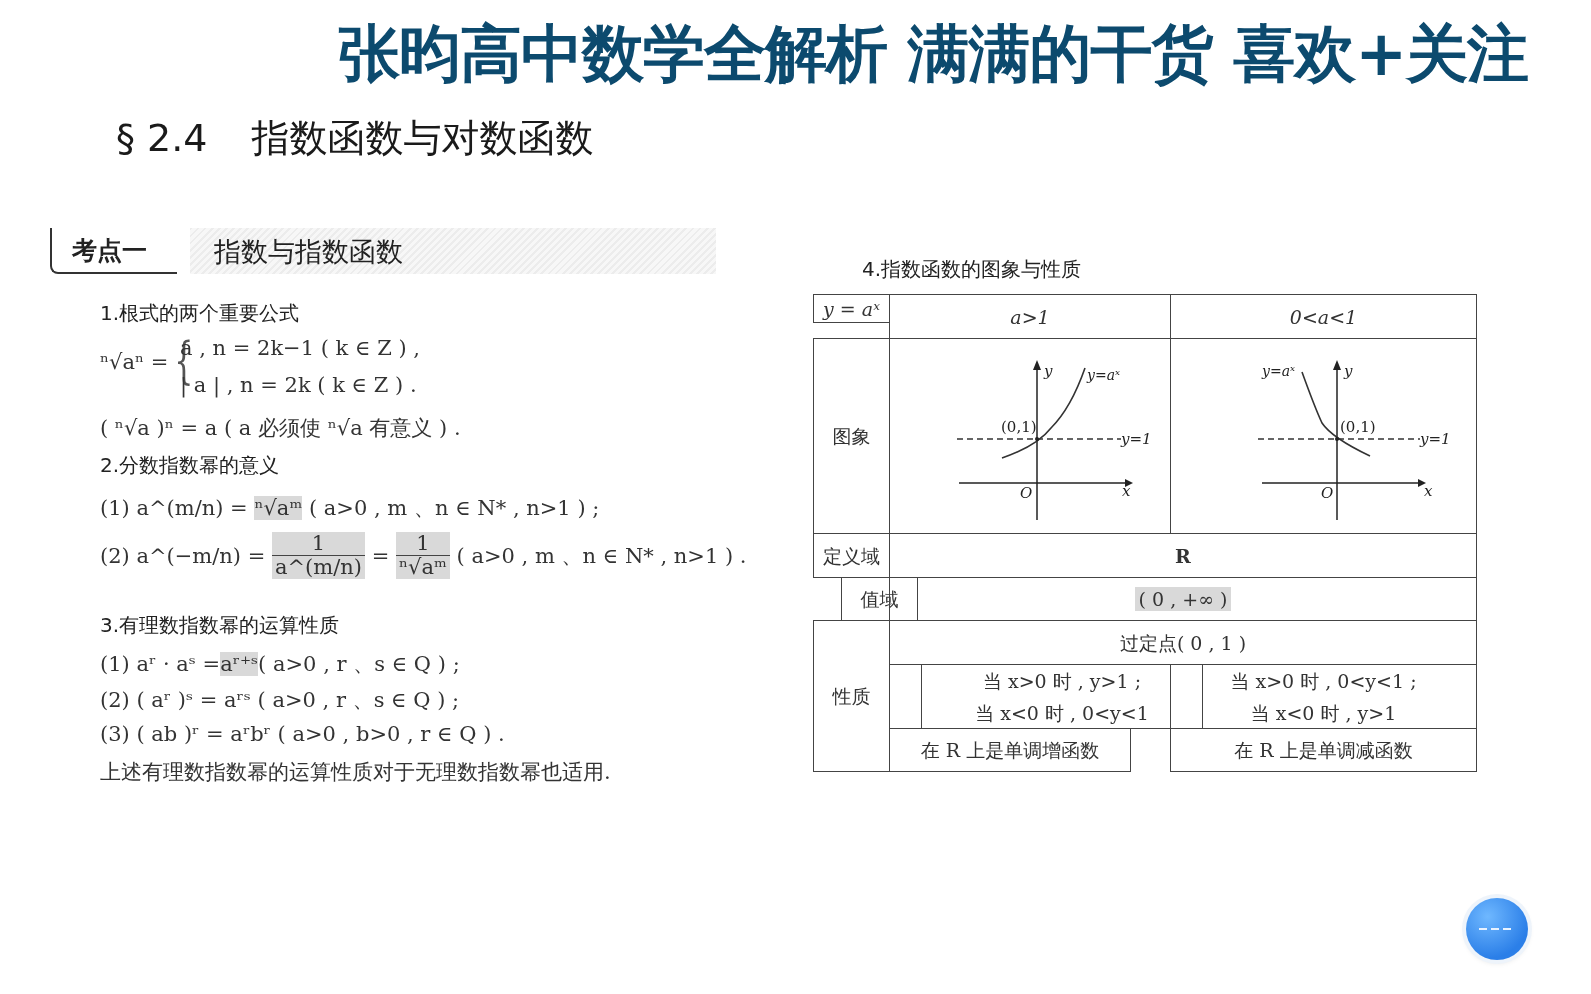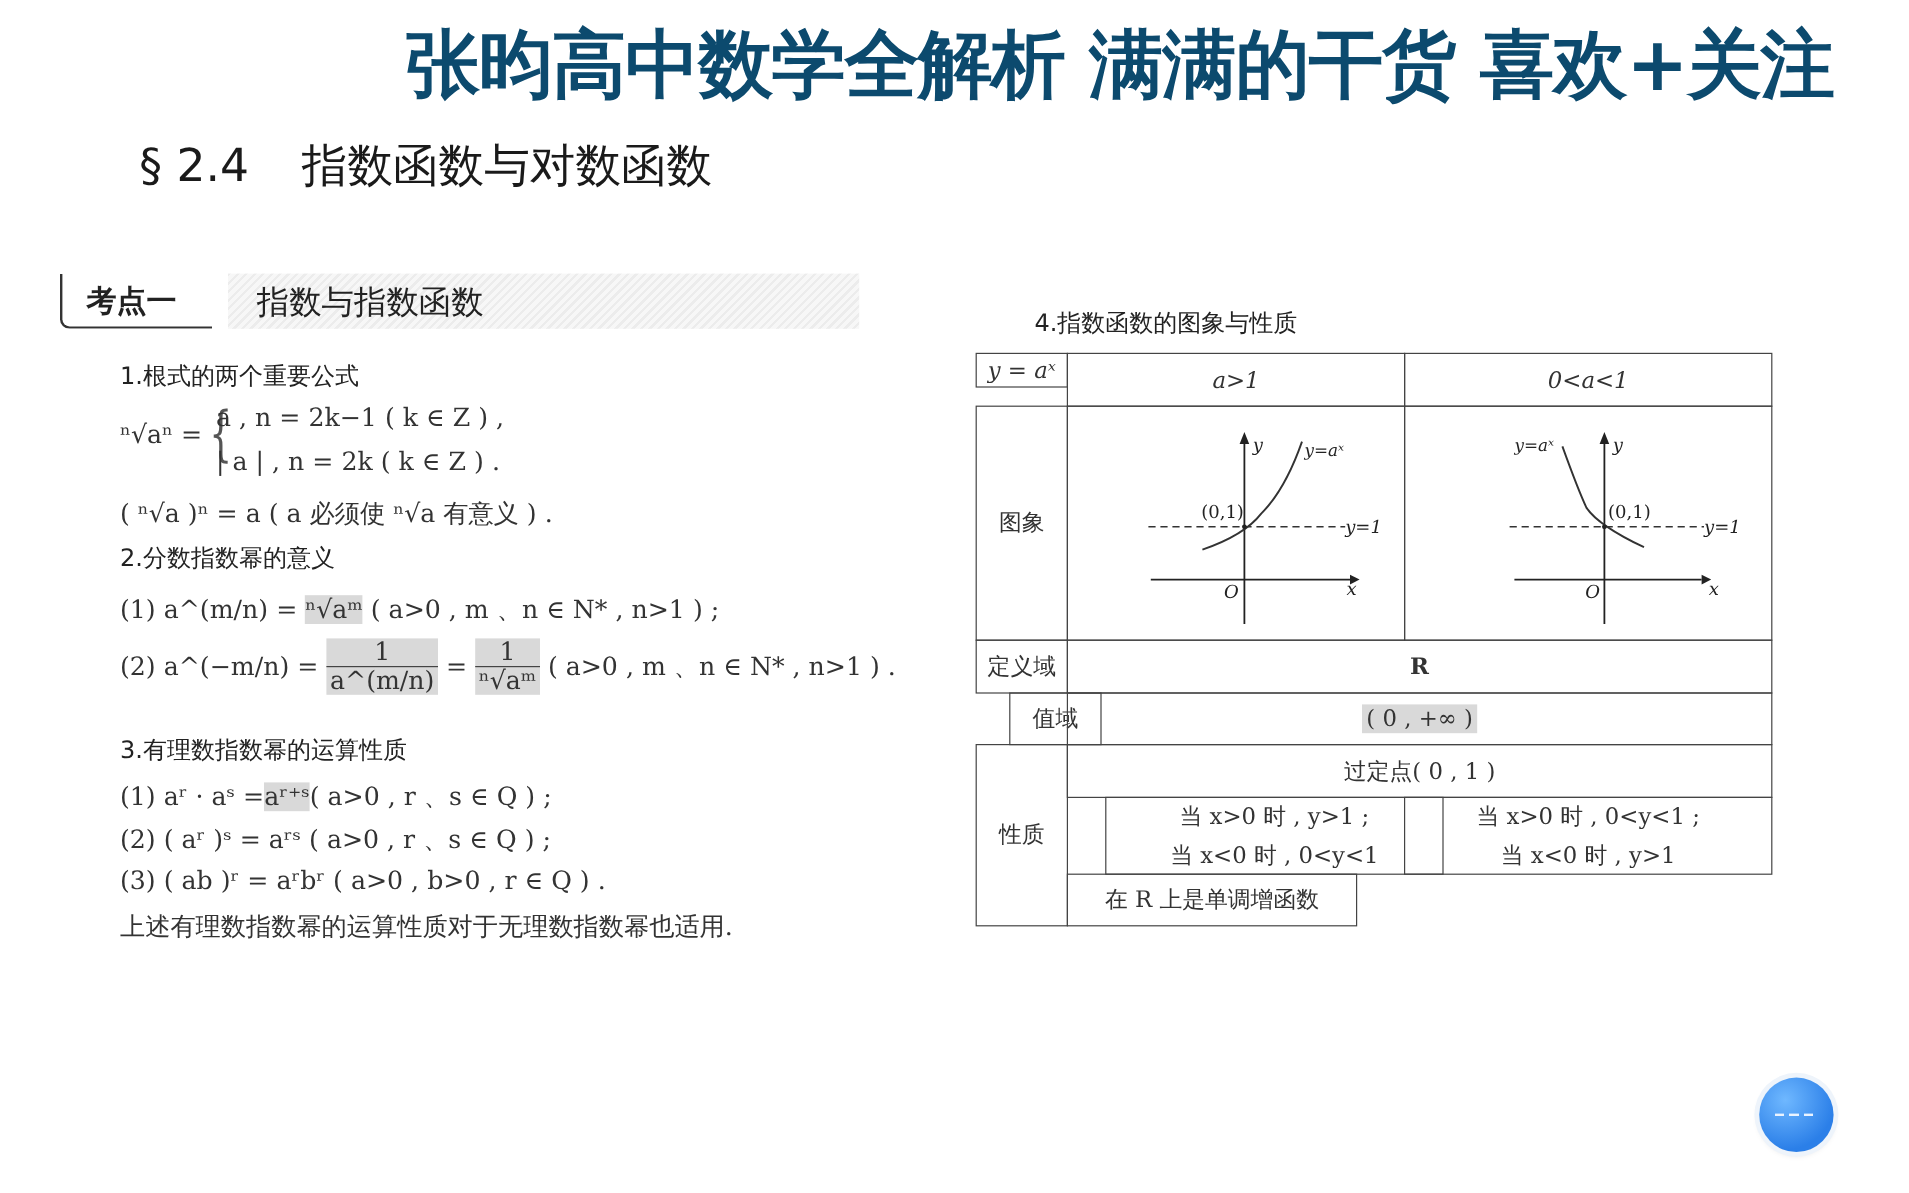--- a/index.html
+++ b/index.html
@@ -157,17 +157,18 @@
   <div class="cell" style="left:76px; top:326px; width:588px; height:45px;">过定点( 0 , 1 )</div>
   <div class="cell" style="left:76px; top:370px; width:282px; height:65px; flex-direction:column;margin-left:32px;">
     <span>当 x&gt;0 时 , y&gt;1 ;</span>
     <span>当 x&lt;0 时 , 0&lt;y&lt;1</span>
   </div>
   <div class="cell" style="left:357px; top:370px; width:307px; height:65px; flex-direction:column;">
     <span>当 x&gt;0 时 , 0&lt;y&lt;1 ;</span>
     <span>当 x&lt;0 时 , y&gt;1</span>
   </div>
   <div class="cell" style="left:76px; top:434px; width:242px; height:44px;">在 R 上是单调增函数</div>
+  <div class="cell" style="left:357px; top:434px; width:307px; height:44px;">在 R 上是单调减函数</div>
 </div>
 
 <div class="fab">
   <div class="dash"></div>
 </div>
 
 </body></html>

